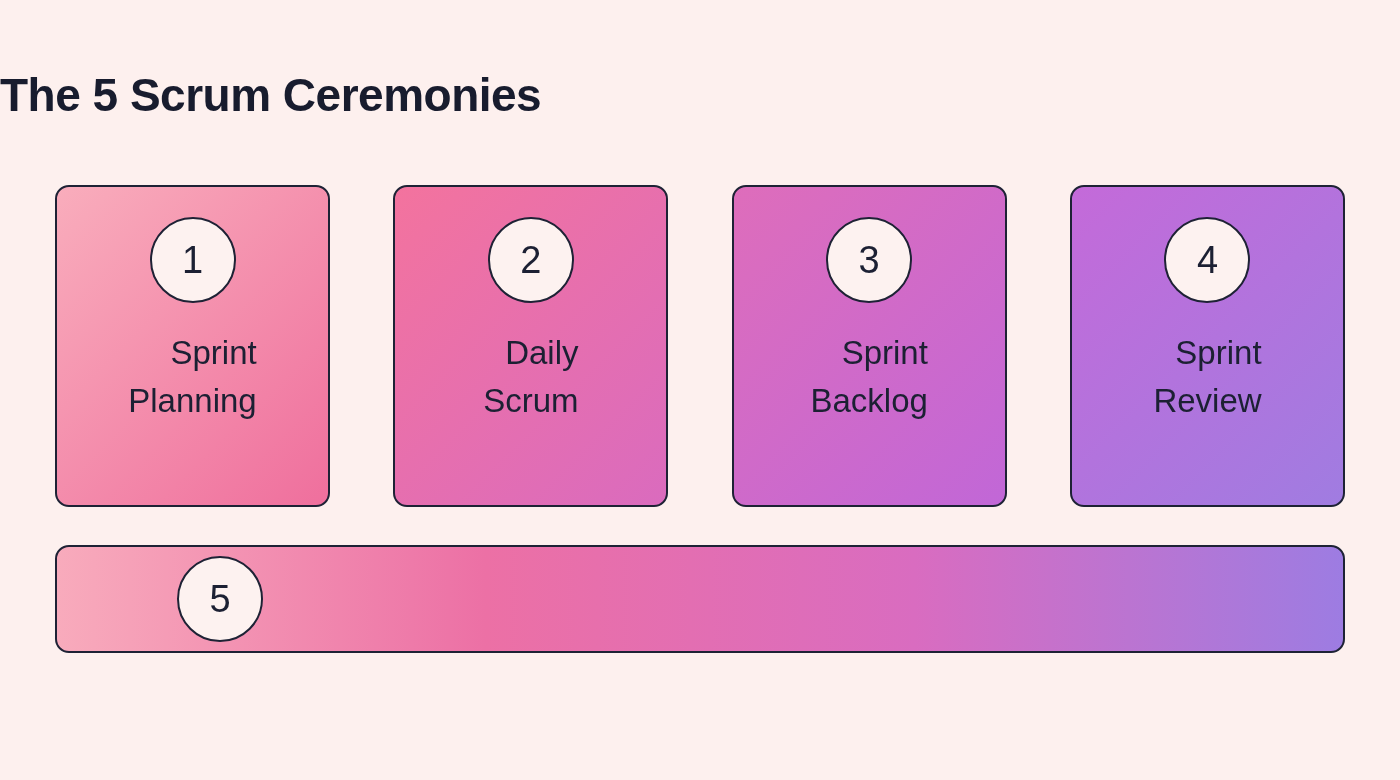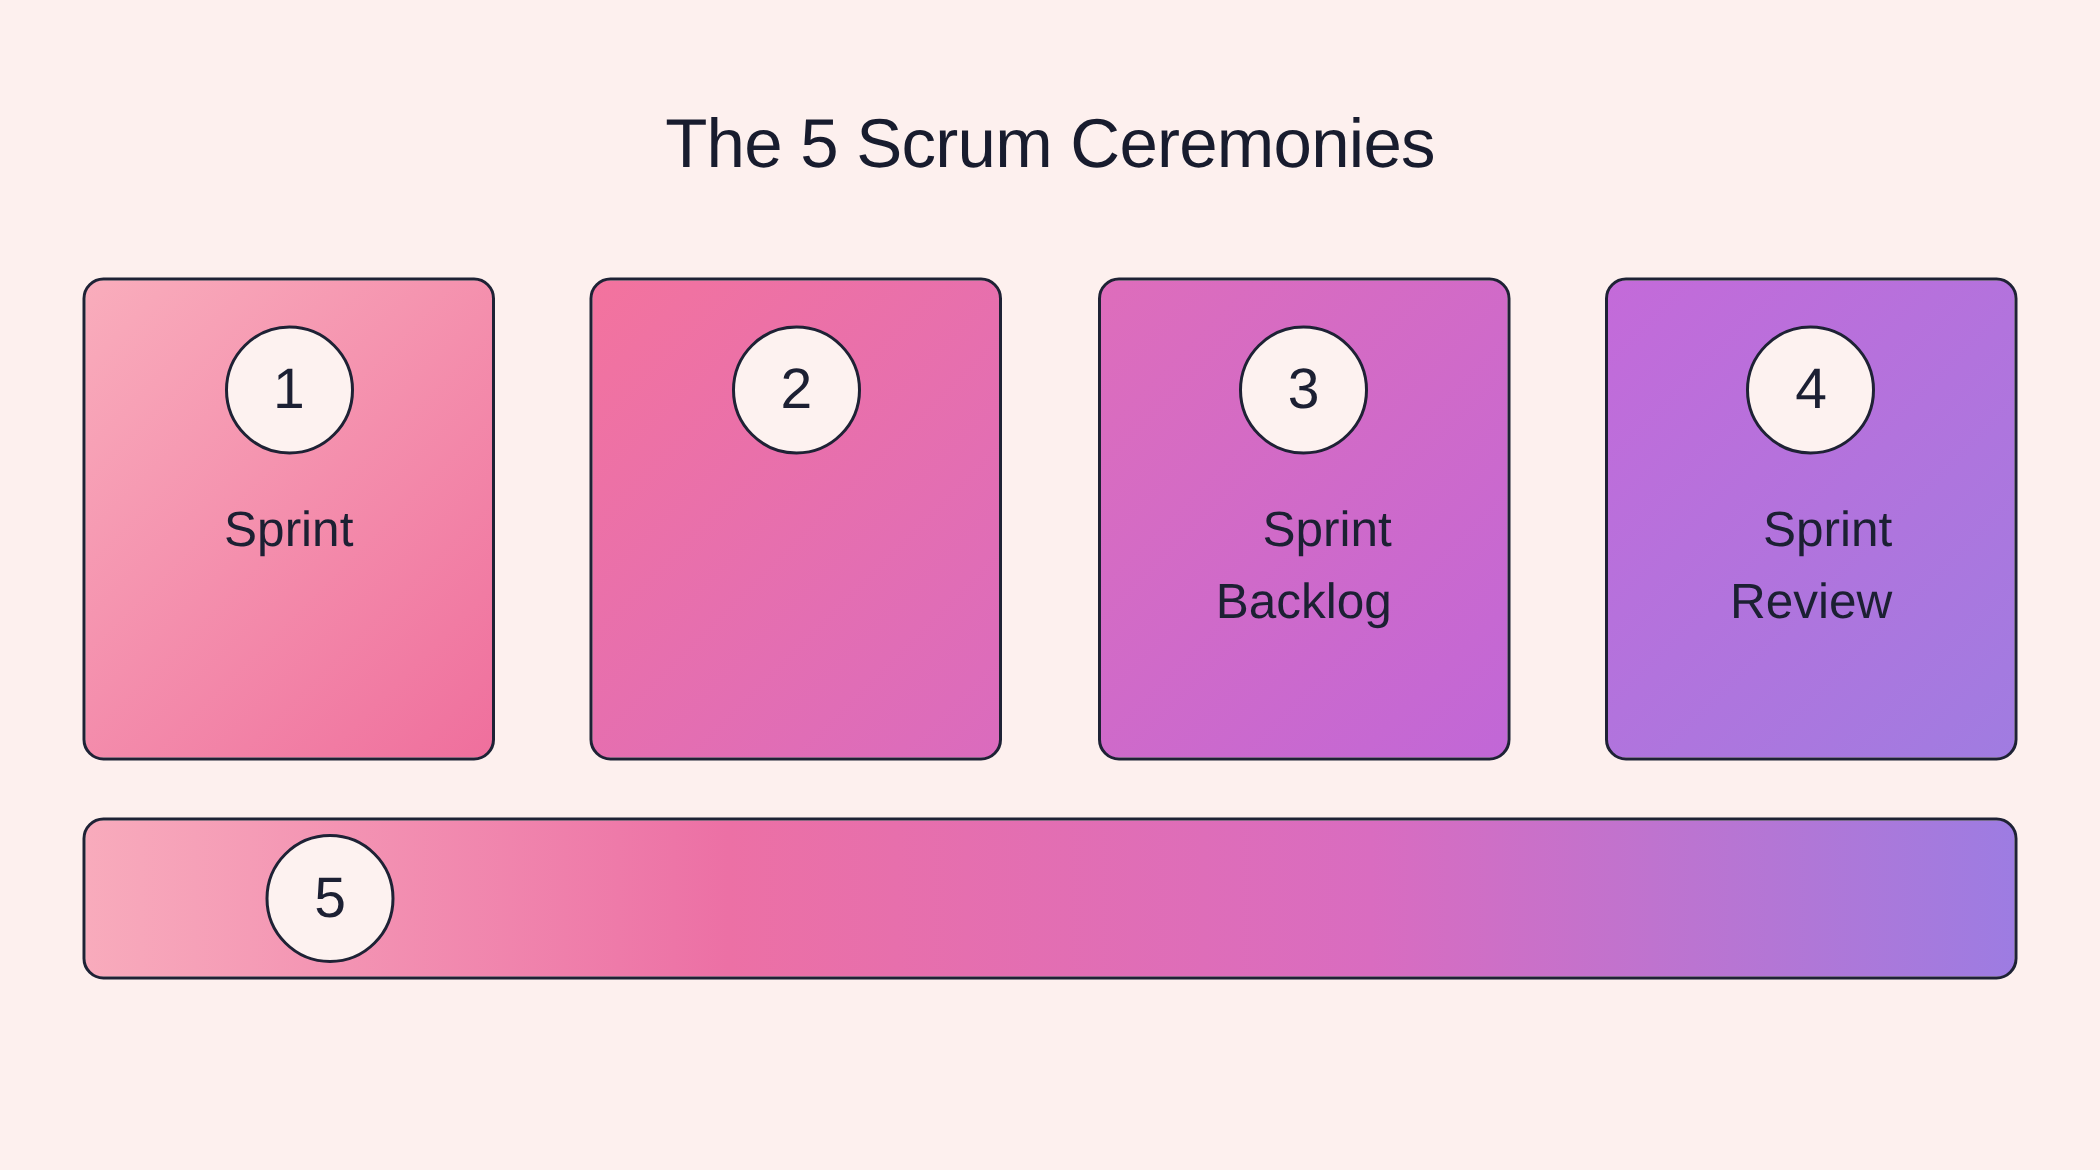--- a/index.html
+++ b/index.html
@@ -18,23 +18,22 @@
   .canvas {
     width: 1400px;
     height: 780px;
     position: relative;
   }
   .title {
     position: absolute;
     top: 68px;
     left: 0;
     width: 100%;
-    text-align: center;
     font-size: 46px;
-    font-weight: 400;
+    font-weight: 700;
     letter-spacing: -0.5px;
     color: #181c2e;
   }
   .cards-row {
     position: absolute;
     top: 185px;
     left: 55px;
     width: 1290px;
     display: flex;
     justify-content: space-between;
@@ -108,26 +107,31 @@
   <div class="title">The 5 Scrum Ceremonies</div>
 
   <div class="cards-row">
 
     <div class="card" style="background: linear-gradient(135deg, rgb(249, 173, 188), rgb(239, 111, 157));">
       <div class="badge">
         <span>1</span>
       </div>
       <div class="card-label">
         <span>Sprint</span><br>
+        <span>Planning</span>
       </div>
     </div>
 
     <div class="card" style="background: linear-gradient(135deg, rgb(243, 115, 158), rgb(218, 107, 190));">
       <div class="badge">
         <span>2</span>
+      </div>
+      <div class="card-label">
+        <span>Daily</span><br>
+        <span>Scrum</span>
       </div>
     </div>
 
     <div class="card" style="background: linear-gradient(135deg, rgb(222, 109, 187), rgb(193, 103, 215));">
       <div class="badge">
         <span>3</span>
       </div>
       <div class="card-label">
         <span>Sprint</span><br>
         <span>Backlog</span>

